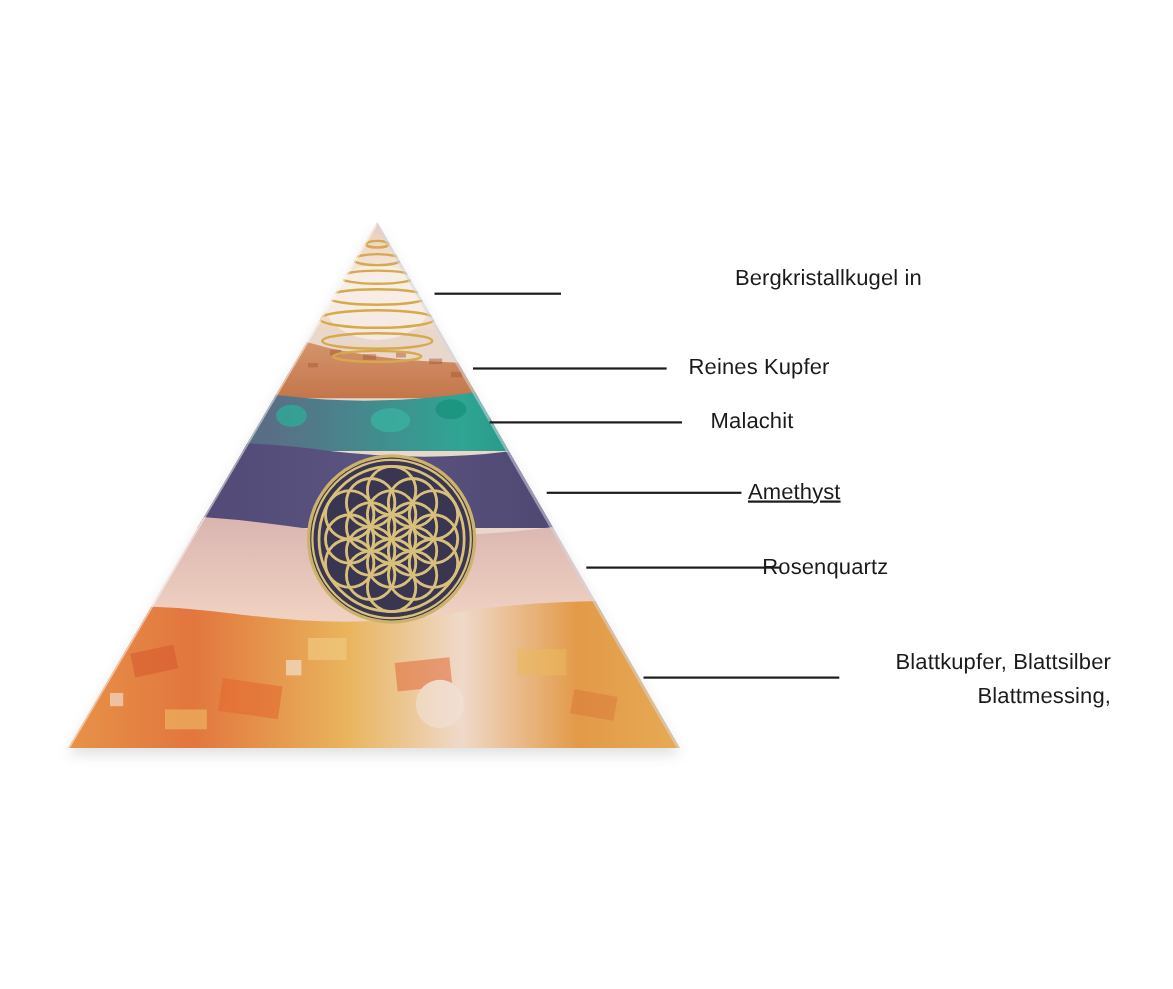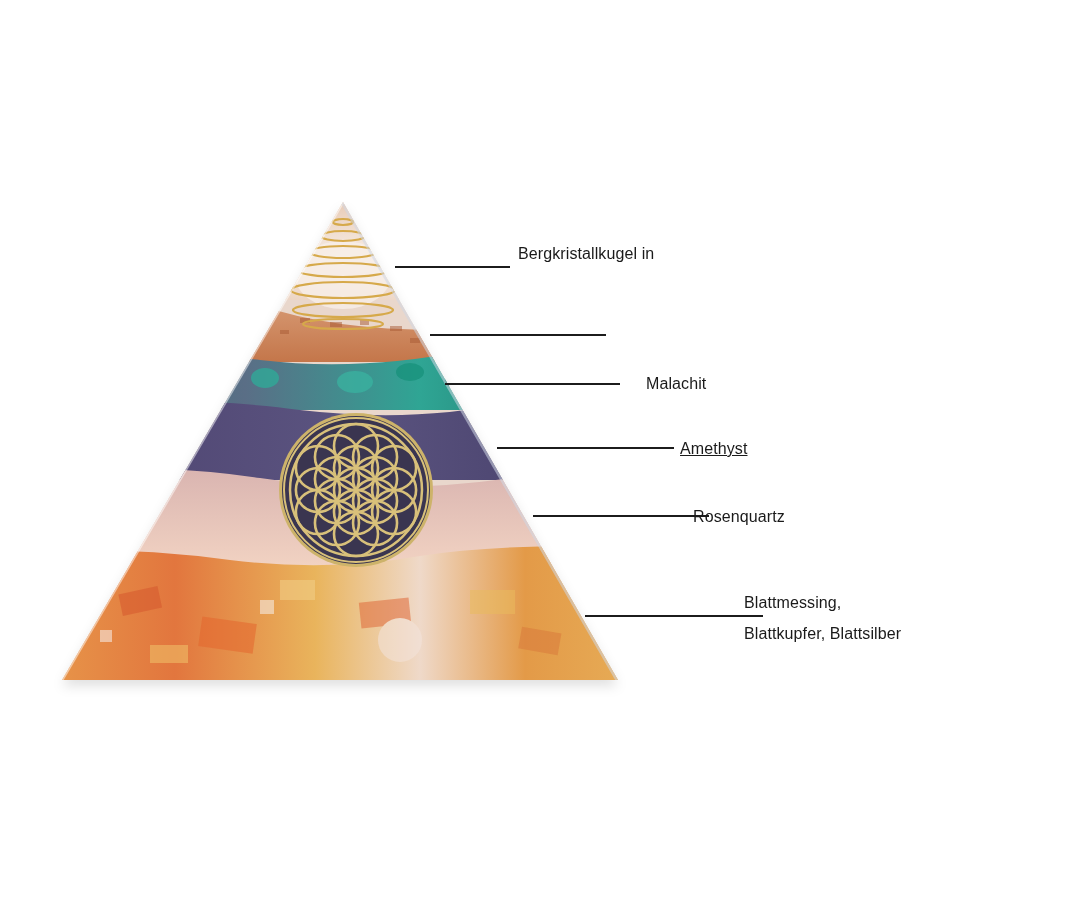--- a/index.html
+++ b/index.html
@@ -8,23 +8,23 @@
     width: 1066px;
     height: 899px;
     background: #ffffff;
     overflow: hidden;
     font-family: "Liberation Sans", "DejaVu Sans", sans-serif;
   }
   svg.pyramid { position: absolute; left: 0; top: 0; }
   .label {
     position: absolute;
     color: #1a1a1a;
-    font-size: 16px;
+    font-size: 20px;
     line-height: 31px;
-    text-align: left;
+    text-align: right;
     white-space: nowrap;
     letter-spacing: 0.1px;
   }
   .label span { display: block; }
   .leader {
     position: absolute;
     height: 2px;
     background: #1c1c1c;
   }
 </style>
@@ -166,26 +166,29 @@
   <div class="leader" style="left:395px; top:266px; width:115px;"></div>
   <div class="leader" style="left:430px; top:334px; width:176px;"></div>
   <div class="leader" style="left:445px; top:383px; width:175px;"></div>
   <div class="leader" style="left:497px; top:447px; width:177px;"></div>
   <div class="leader" style="left:533px; top:515px; width:176px;"></div>
   <div class="leader" style="left:585px; top:615px; width:178px;"></div>
 
   <div class="label" style="left:518px; top:238px; width:320px;">
     <span>Bergkristallkugel in</span>
   </div>
+  <div class="label" style="left:626px; top:319px;">
+    <span>Reines Kupfer</span>
+  </div>
   <div class="label" style="left:636px; top:368px;margin-left:10px;">
     <span>Malachit</span>
   </div>
   <div class="label" style="left:680px; top:433px;text-decoration:underline;">
     <span>Amethyst</span>
   </div>
   <div class="label" style="left:693px; top:501px;">
     <span>Rosenquartz</span>
   </div>
   <div class="label" style="left:744px; top:587px; width:266px;">
+    <span>Blattkupfer, Blattsilber</span>
     <span>Blattmessing,</span>
-    <span>Blattkupfer, Blattsilber</span>
   </div>
 </div>
 
 </body></html>

